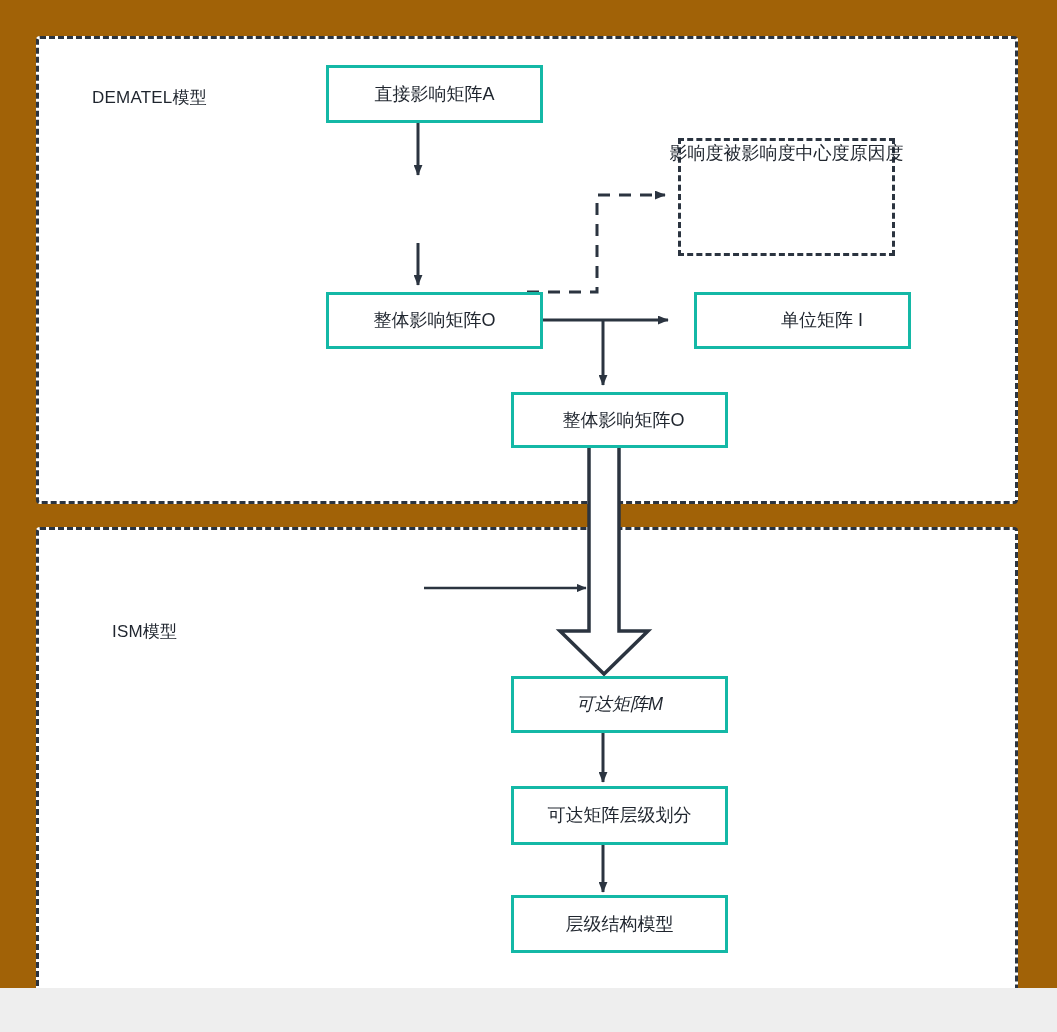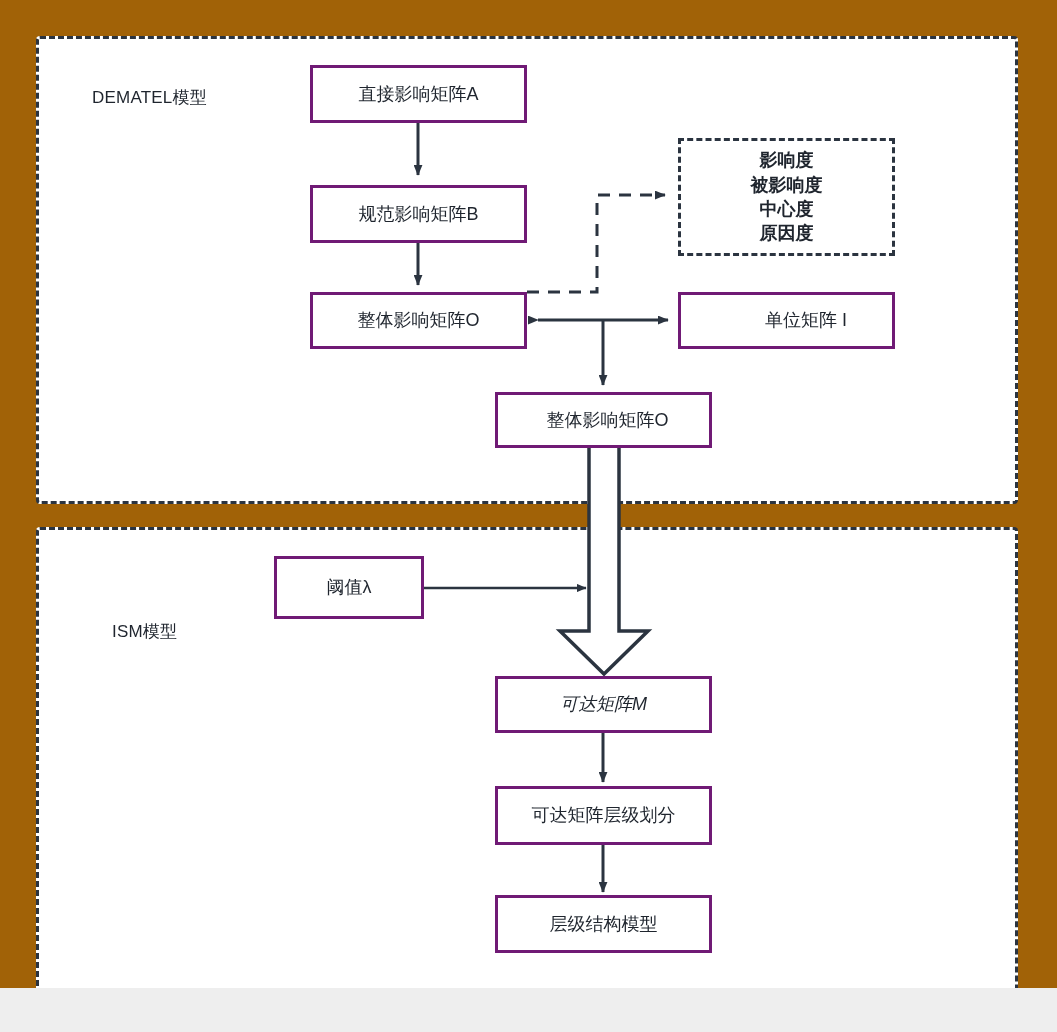--- a/index.html
+++ b/index.html
@@ -30,47 +30,47 @@
     position: absolute;
     font-size: 17px;
     color: #1f252e;
     white-space: nowrap;
     letter-spacing: 0.2px;
   }
   
   .node {
     position: absolute;
     background: #ffffff;
-    border: 3px solid #701a75;
+    border: 3px solid #14b8a6;
     box-sizing: border-box;
     display: flex;
     align-items: center;
     justify-content: center;
     color: #1f252e;
     font-size: 18px;
     line-height: 1.25;
     text-align: center;
     white-space: nowrap;
+    margin-left: 16px;
   }
   
   .metrics-box {
     position: absolute;
     background: #ffffff;
     border: 3px dashed #2b3440;
     box-sizing: border-box;
     display: flex;
-    flex-direction: column;
-    align-items: center;
+    flex-direction: row;
+    align-items: flex-start;
     justify-content: center;
     color: #1f252e;
     font-size: 18px;
     line-height: 1.35;
     text-align: center;
     white-space: nowrap;
-    font-weight: bold;
   }
   
   #connectors {
     position: absolute;
     left: 0;
     top: 0;
     width: 1057px;
     height: 1032px;
     pointer-events: none;
   }
@@ -153,29 +153,27 @@
       <line class="edge" x1="603" y1="845" x2="603" y2="892" marker-end="url(#arrowhead)"></line>
     </g>
   </svg>
 
   <svg id="block-arrow-layer" style="position:absolute; left:0; top:0; width:1057px; height:1032px; pointer-events:none;" viewBox="0 0 1057 1032">
     <path class="block-arrow" d="M589,446 L619,446 L619,631 L648,631 L604,674 L560,631 L589,631 Z"></path>
   </svg>
 
   <div class="node" style="left:310px; top:65px; width:217px; height:58px;">直接影响矩阵A</div>
 
-  <div class="node" style="left:310px; top:185px; width:217px; height:58px;">规范影响矩阵B</div>
 
   <div class="node" style="left:310px; top:292px; width:217px; height:57px;">整体影响矩阵O</div>
 
   <div class="node" style="left:678px; top:292px; width:217px; height:57px;padding-left:39px;">单位矩阵 I</div>
 
   <div class="node" style="left:495px; top:392px; width:217px; height:56px;padding-left:8px;">整体影响矩阵O</div>
 
-  <div class="node" style="left:274px; top:556px; width:150px; height:63px;">阈值λ</div>
 
   <div class="node" style="left:495px; top:676px; width:217px; height:57px;font-style:italic;">可达矩阵M</div>
 
   <div class="node" style="left:495px; top:786px; width:217px; height:59px;">可达矩阵层级划分</div>
 
   <div class="node" style="left:495px; top:895px; width:217px; height:58px;">层级结构模型</div>
 
   <div class="metrics-box" style="left:678px; top:138px; width:217px; height:118px;">
     <span>影响度</span>
     <span>被影响度</span>

